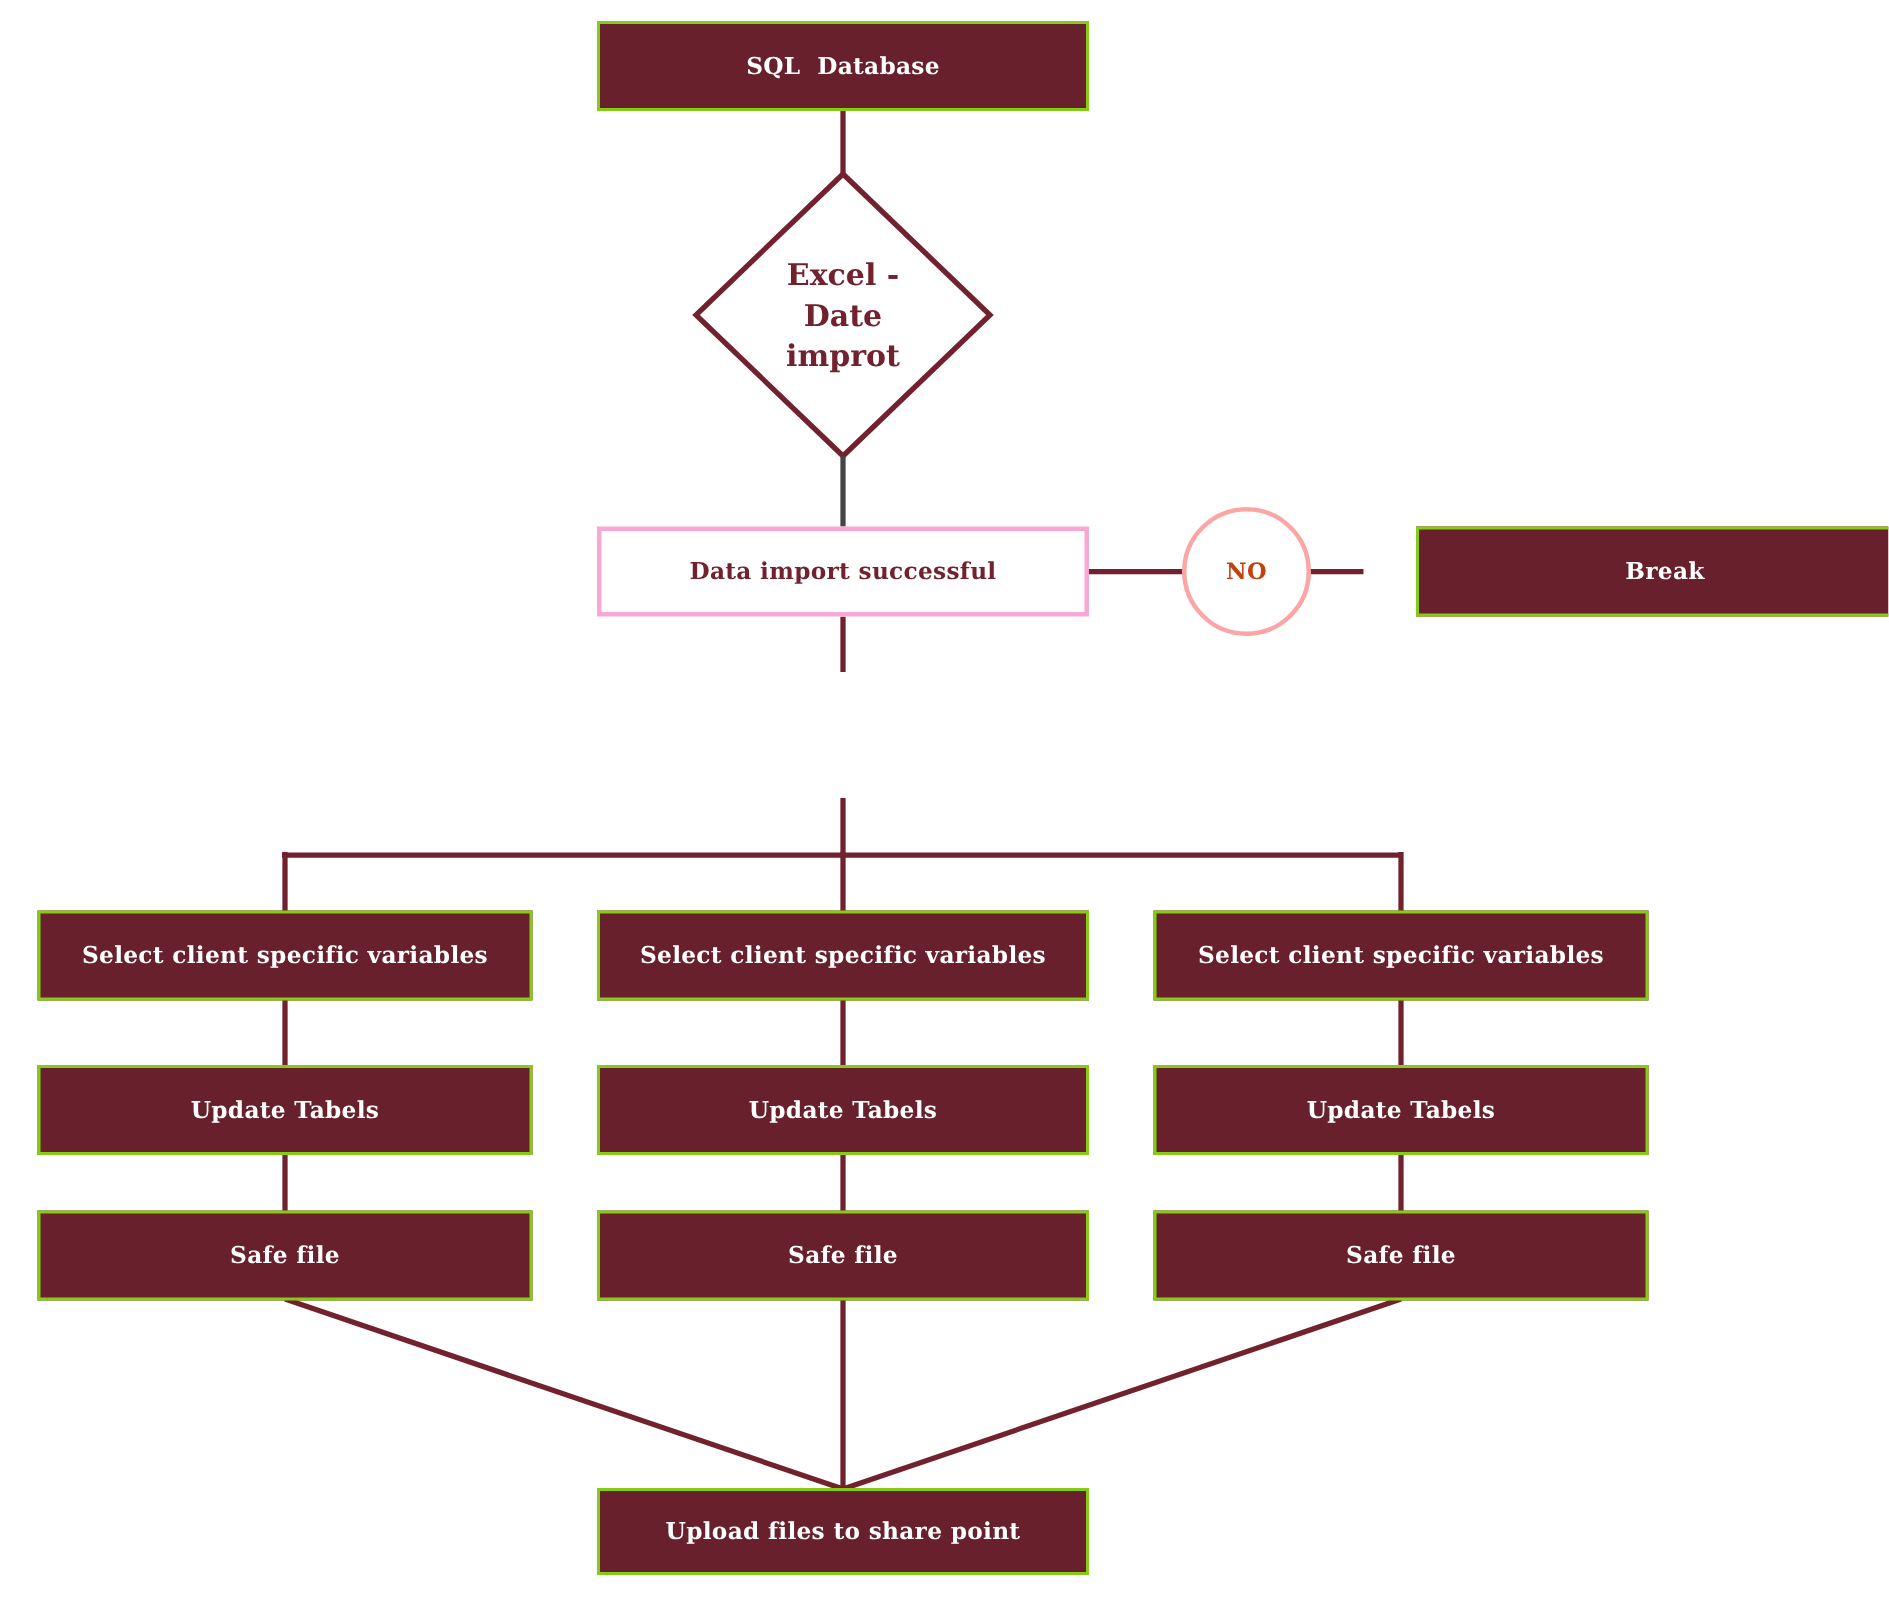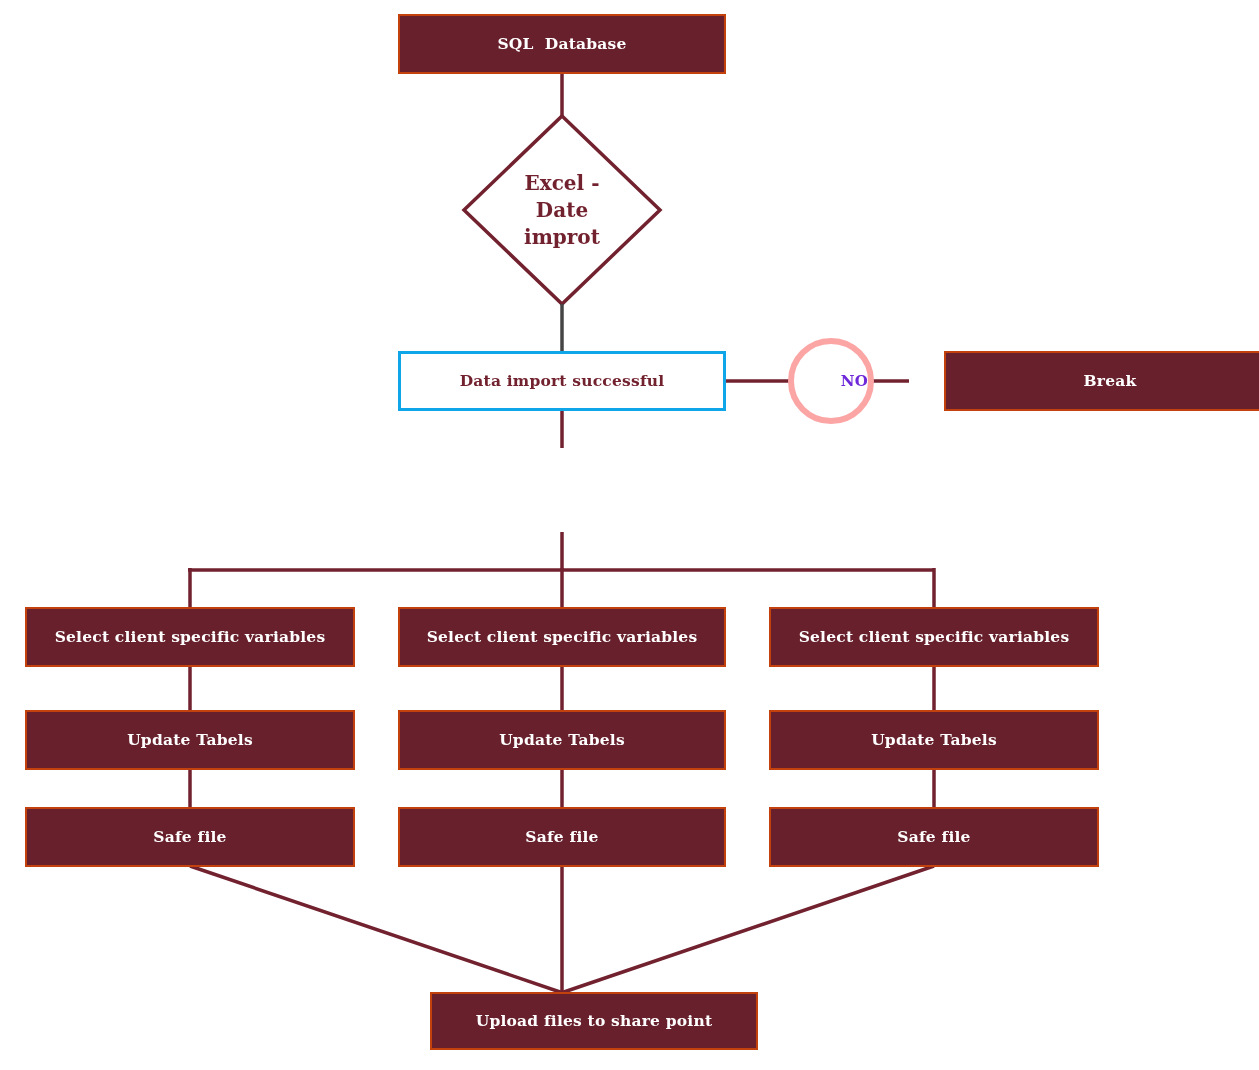--- a/index.html
+++ b/index.html
@@ -32,34 +32,33 @@
   }
   .node .lbl {
     font-weight: bold;
     font-size: 15.5px;
     white-space: pre-wrap;
     line-height: 1.35;
     letter-spacing: 0.2px;
   }
   .filled {
     background: #67202c;
-    border: 2px solid #c2410c;
+    border: 2px solid #84cc16;
     color: #ffffff;
   }
   .outlined {
     background: #ffffff;
-    border: 3px solid #0ea5e9;
+    border: 3px solid #f9a8d4;
     color: #72222f;
   }
   .circle {
     border-radius: 50%;
     background: #ffffff;
-    border: 6px solid #fca5a5;
-    color: #6d28d9;
-    justify-content: flex-end;
+    border: 3px solid #fca5a5;
+    color: #c2410c;
   }
   .circle .lbl { font-size: 15px; }
   .diamond-label {
     position: absolute;
     z-index: 2;
     display: flex;
     align-items: center;
     justify-content: center;
     text-align: center;
     color: #72222f;
@@ -145,17 +144,17 @@
   <div class="node filled" style="left:769px; top:607px; width:330px; height:60px;">
     <span class="lbl">Select client specific variables</span>
   </div>
   <div class="node filled" style="left:769px; top:710px; width:330px; height:60px;">
     <span class="lbl">Update Tabels</span>
   </div>
   <div class="node filled" style="left:769px; top:807px; width:330px; height:60px;">
     <span class="lbl">Safe file</span>
   </div>
 
-  <div class="node filled" style="left:398px; top:992px; width:328px; height:58px;margin-left:32px;">
+  <div class="node filled" style="left:398px; top:992px; width:328px; height:58px;">
     <span class="lbl">Upload files to share point</span>
   </div>
 
 </div>
 
 </body></html>

